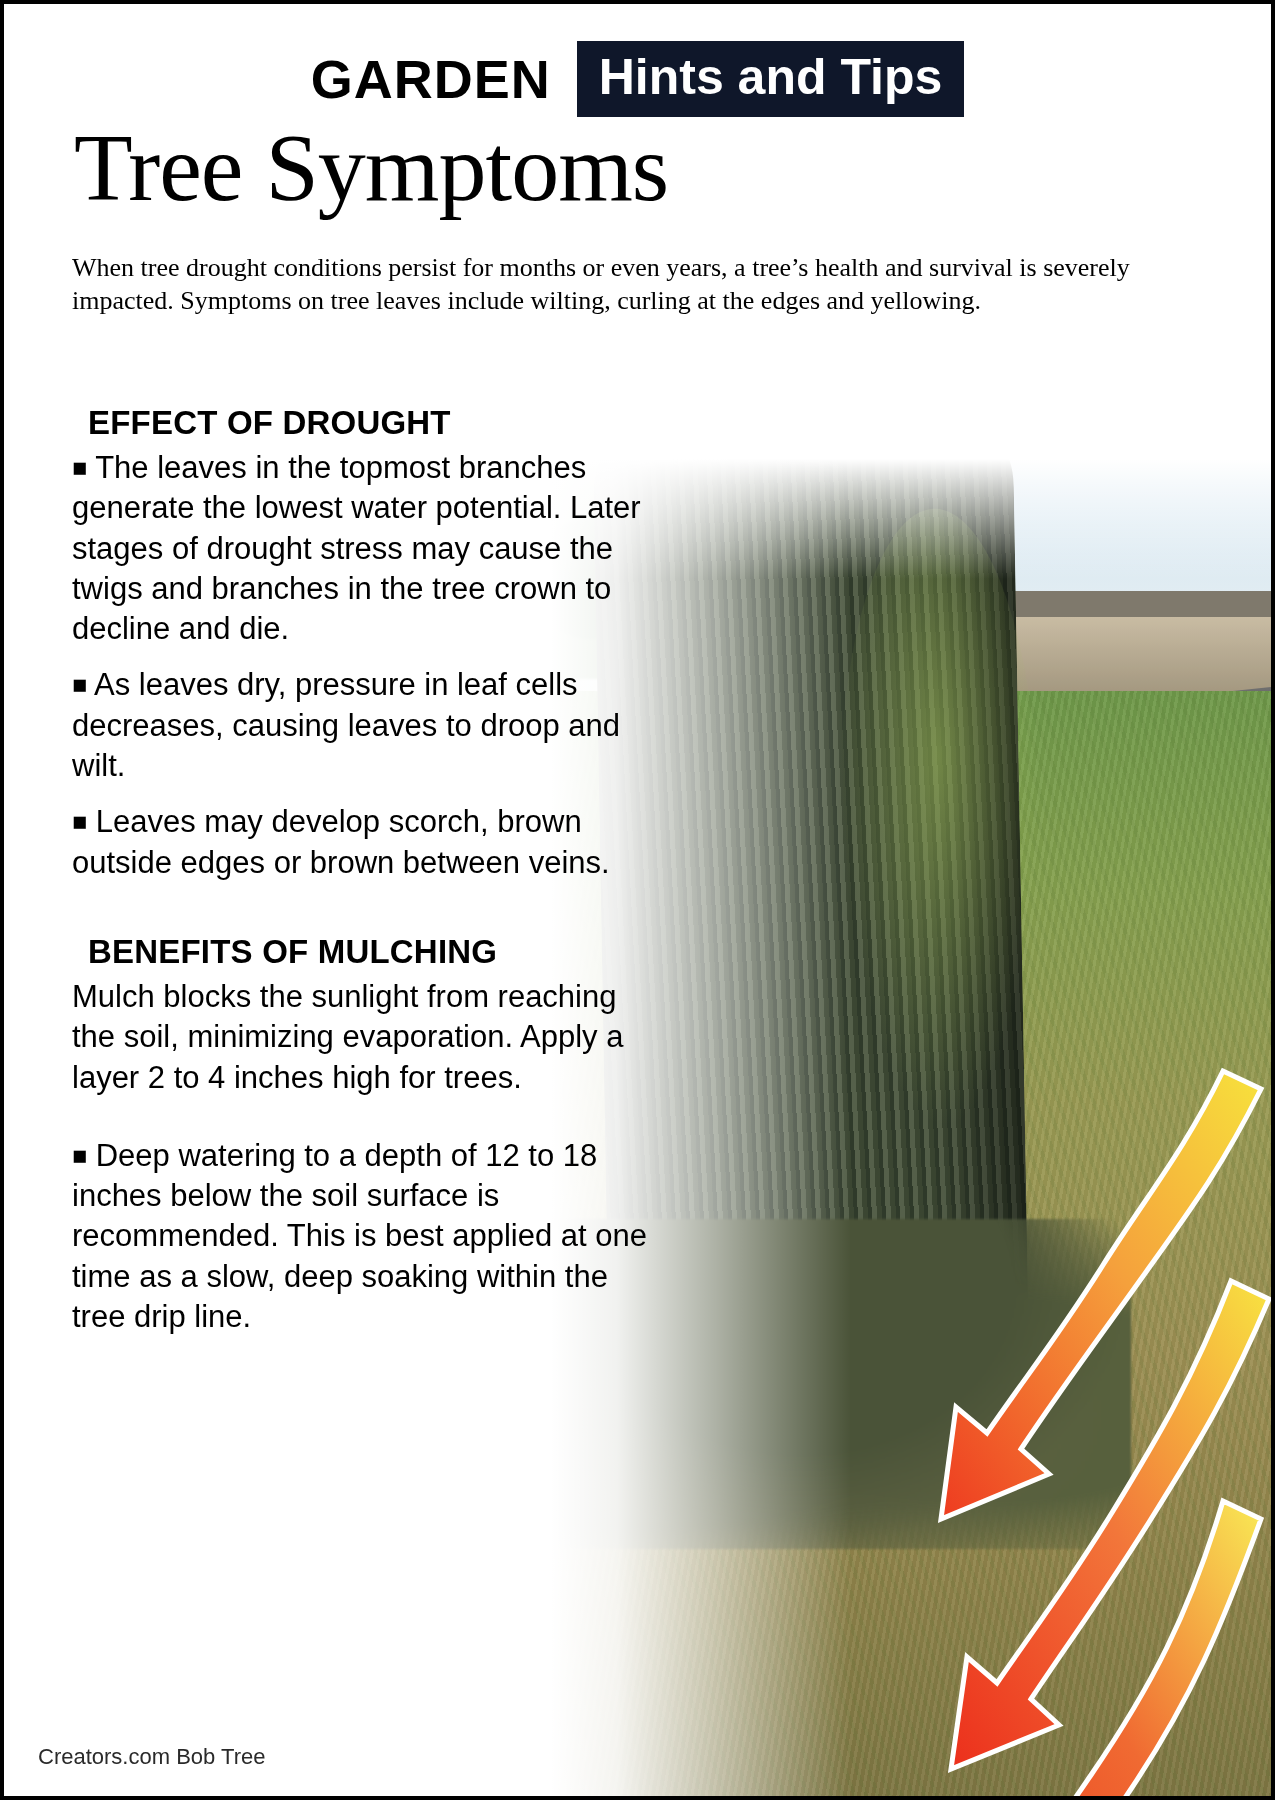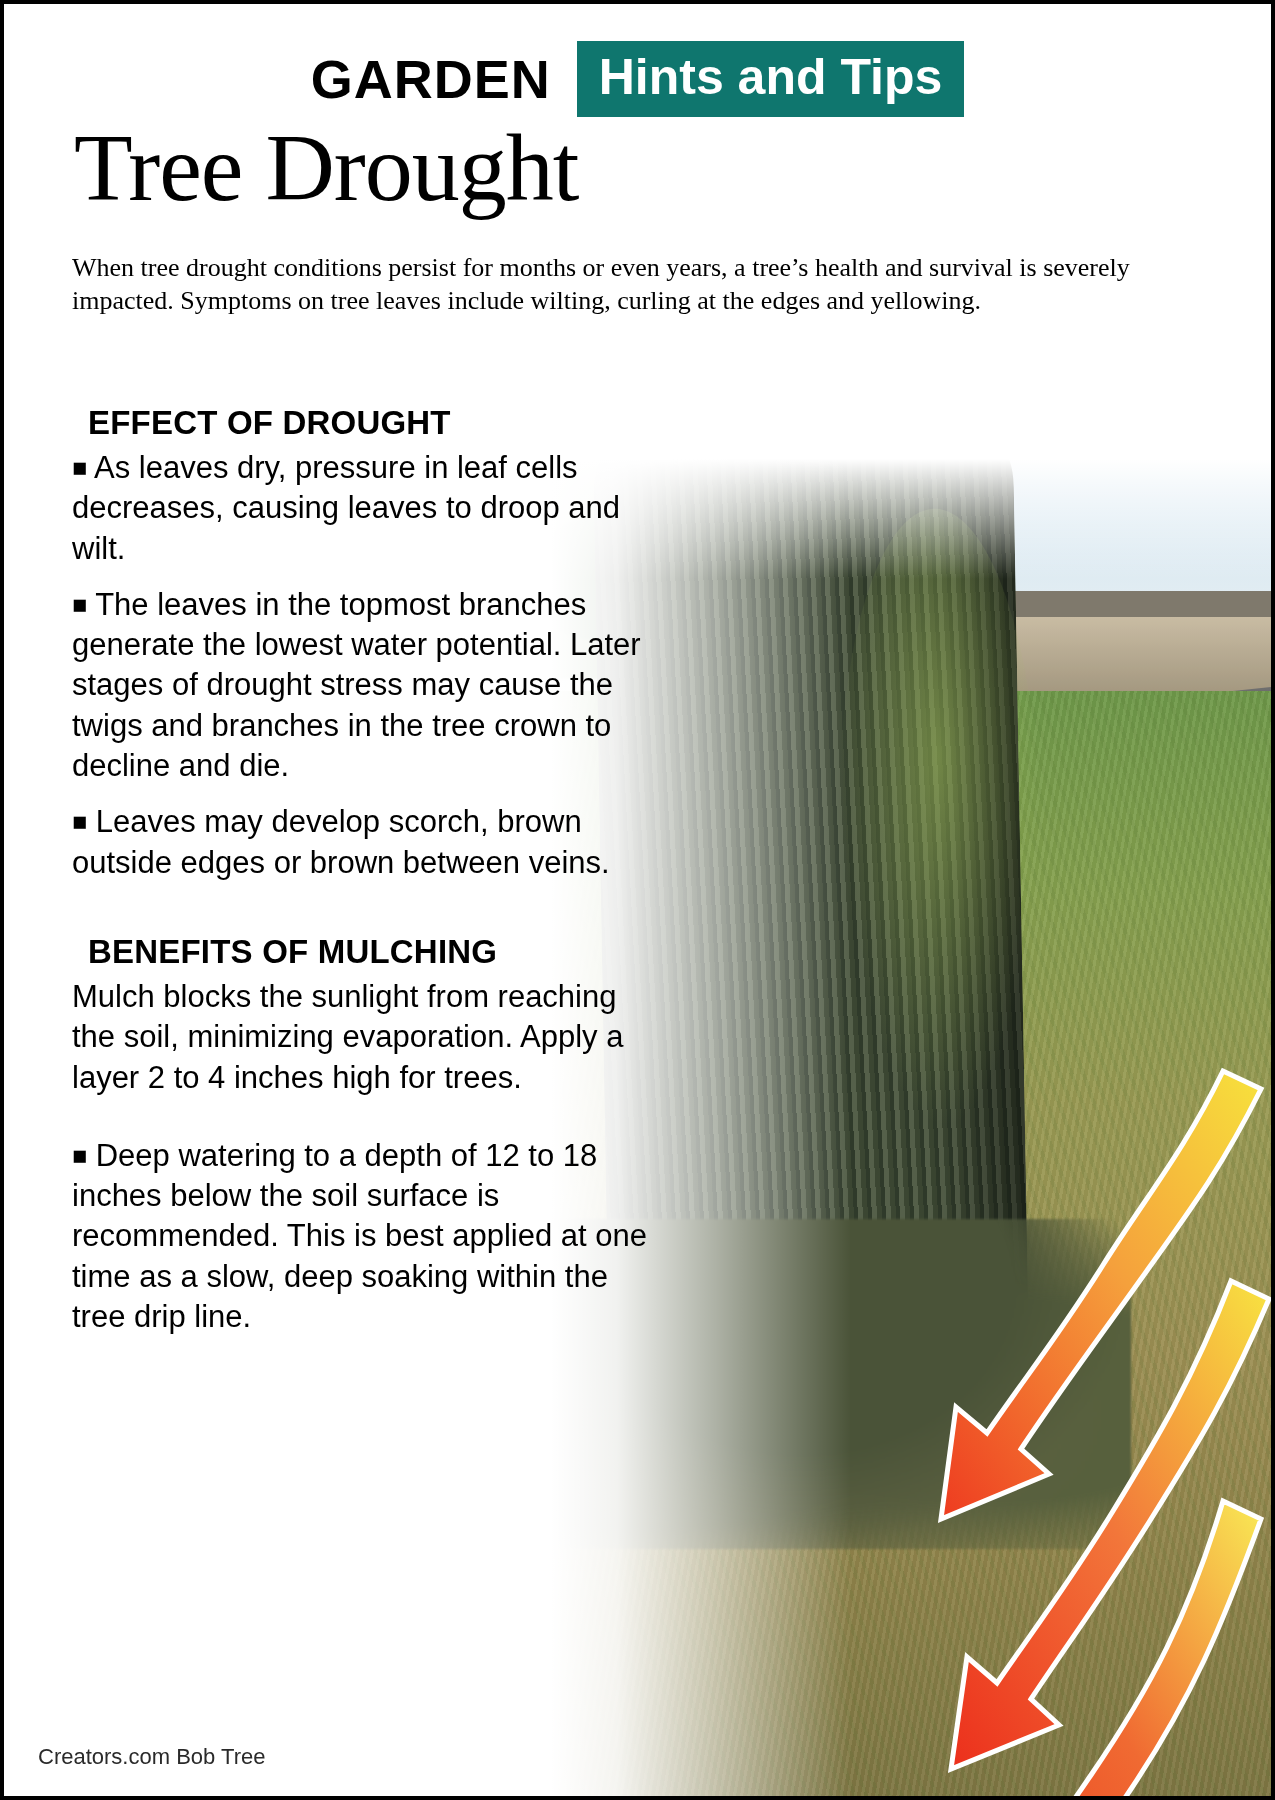--- a/index.html
+++ b/index.html
@@ -38,21 +38,21 @@
   }
   .header-garden {
     font-family: "Liberation Sans", sans-serif;
     font-weight: bold;
     font-size: 54px;
     letter-spacing: 1px;
     color: #000000;
     padding-right: 26px;
   }
   .header-tips {
-    background: #0f766e;
+    background: #0f172a;
     color: #ffffff;
     font-family: "Liberation Sans", sans-serif;
     font-weight: bold;
     font-size: 50px;
     padding: 11px 22px 15px 22px;
     line-height: 1;
   }
 
   
   .title {
@@ -222,21 +222,21 @@
 </head>
 <body>
 
 <div id="page">
 
   <div class="header">
     <div class="header-garden">GARDEN</div>
     <div class="header-tips">Hints and Tips</div>
   </div>
 
-  <div class="title">Tree Drought</div>
+  <div class="title">Tree Symptoms</div>
 
   <div class="intro">When tree drought conditions persist for months or even years, a tree’s health and survival is severely impacted. Symptoms on tree leaves include wilting, curling at the edges and yellowing.</div>
 
   <div class="photo">
     <div class="sky"></div>
     <div class="treeline"></div>
     <div class="bldg"></div>
     <div class="road"></div>
     <div class="road-line"></div>
     <div class="grass"></div>
@@ -278,22 +278,22 @@
       <g>
         <path d="M470,470 C430,580 400,650 340,740 C280,830 240,880 190,940 L220,968 L108,1010 L126,896 L156,924 C200,866 240,814 300,726 C360,638 398,566 432,452 Z" fill="url(#g3)" stroke="#ffffff" stroke-width="5"></path>
       </g>
     </svg>
   </div>
 
   <div class="col">
 
     <div>
       <div class="sec-head">EFFECT OF DROUGHT</div>
+      <p class="para"><span class="bullet-char">■</span> <span>The leaves in the topmost branches generate the lowest water potential. Later stages of drought stress may cause the twigs and branches in the tree crown to decline and die.</span></p>
       <p class="para"><span class="bullet-char">■</span> <span>As leaves dry, pressure in leaf cells decreases, causing leaves to droop and wilt.</span></p>
-      <p class="para"><span class="bullet-char">■</span> <span>The leaves in the topmost branches generate the lowest water potential. Later stages of drought stress may cause the twigs and branches in the tree crown to decline and die.</span></p>
       <p class="para"><span class="bullet-char">■</span> <span>Leaves may develop scorch, brown outside edges or brown between veins.</span></p>
     </div>
 
     <div class="gap-lg"></div>
 
     <div>
       <div class="sec-head">BENEFITS OF MULCHING</div>
       <p class="para">Mulch blocks the sunlight from reaching the soil, minimizing evaporation. Apply a layer 2 to 4 inches high for trees.</p>
     </div>
 

